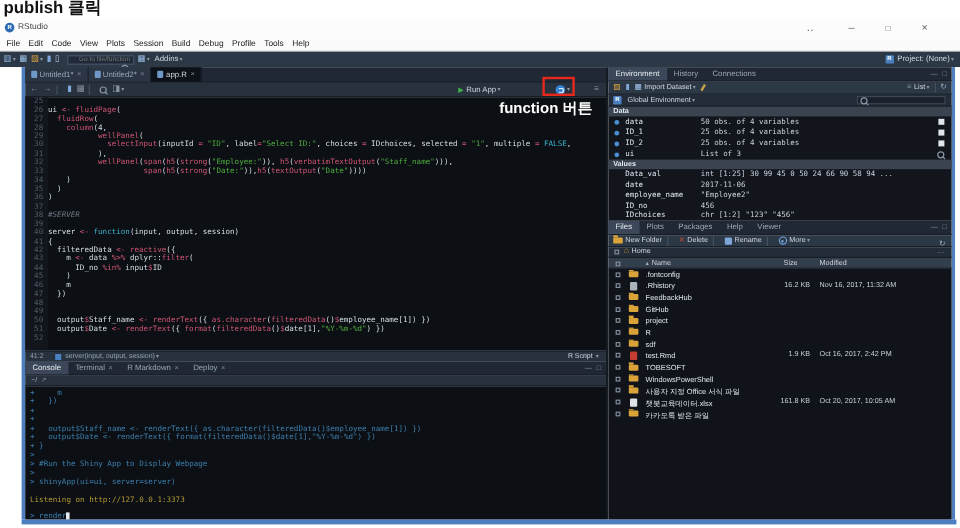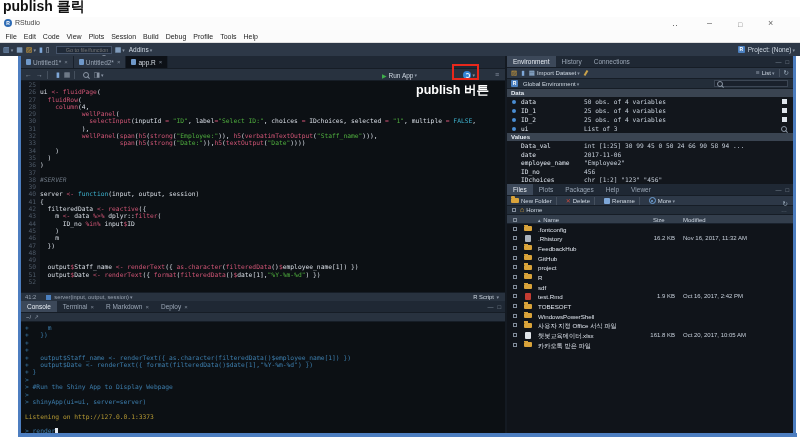--- a/index.html
+++ b/index.html
@@ -637,15 +637,15 @@
         <span class="ficon fo"></span>
         <span class="fname">카카오톡 받은 파일</span>
       </div>
     </div>
 
   
   <div id="border-bottom" class="abs"></div>
 
   
   <div id="publish-redbox" class="abs"></div>
-  <div id="publish-callout" class="abs">publish 버튼</div>
+  <div id="publish-callout" class="abs">function 버튼</div>
 
 </div>
 
 </body></html>

